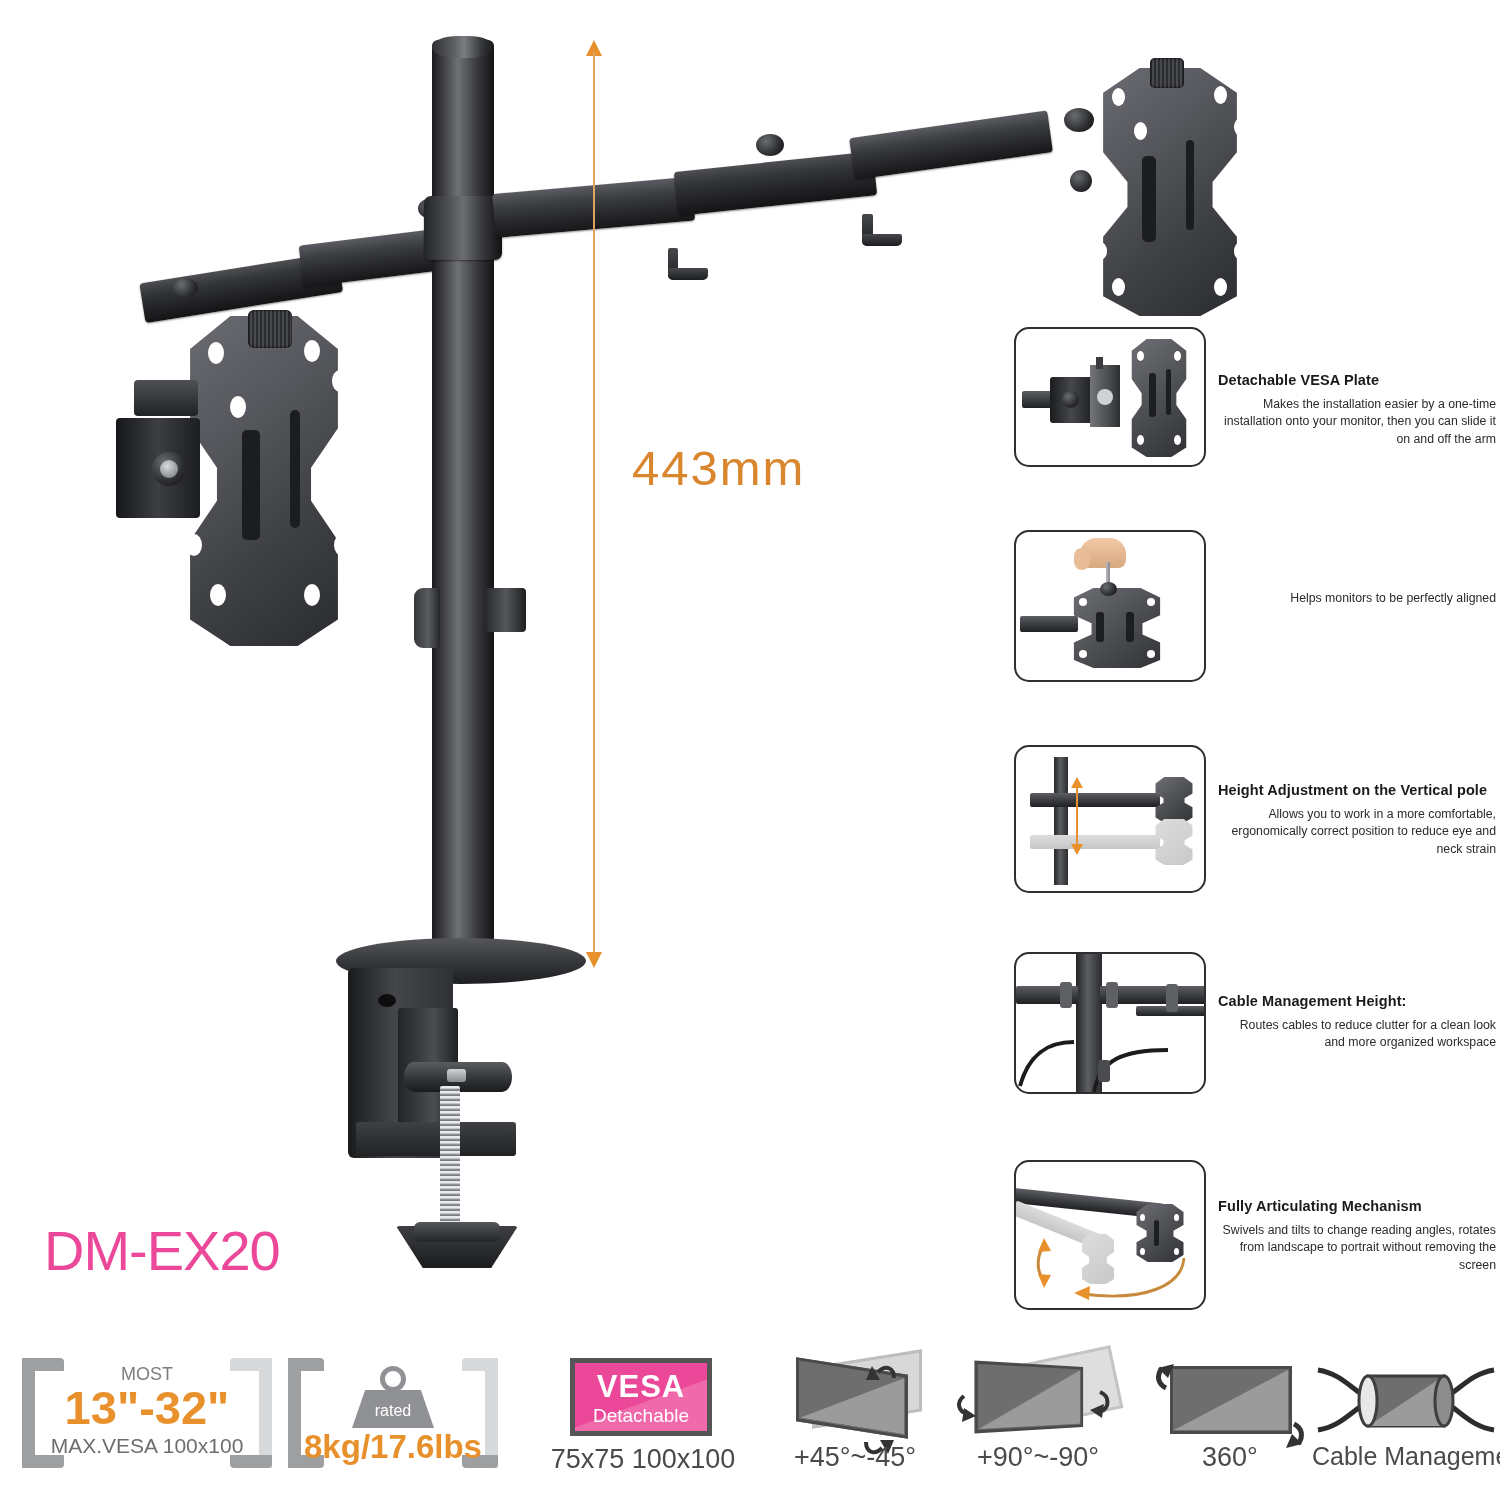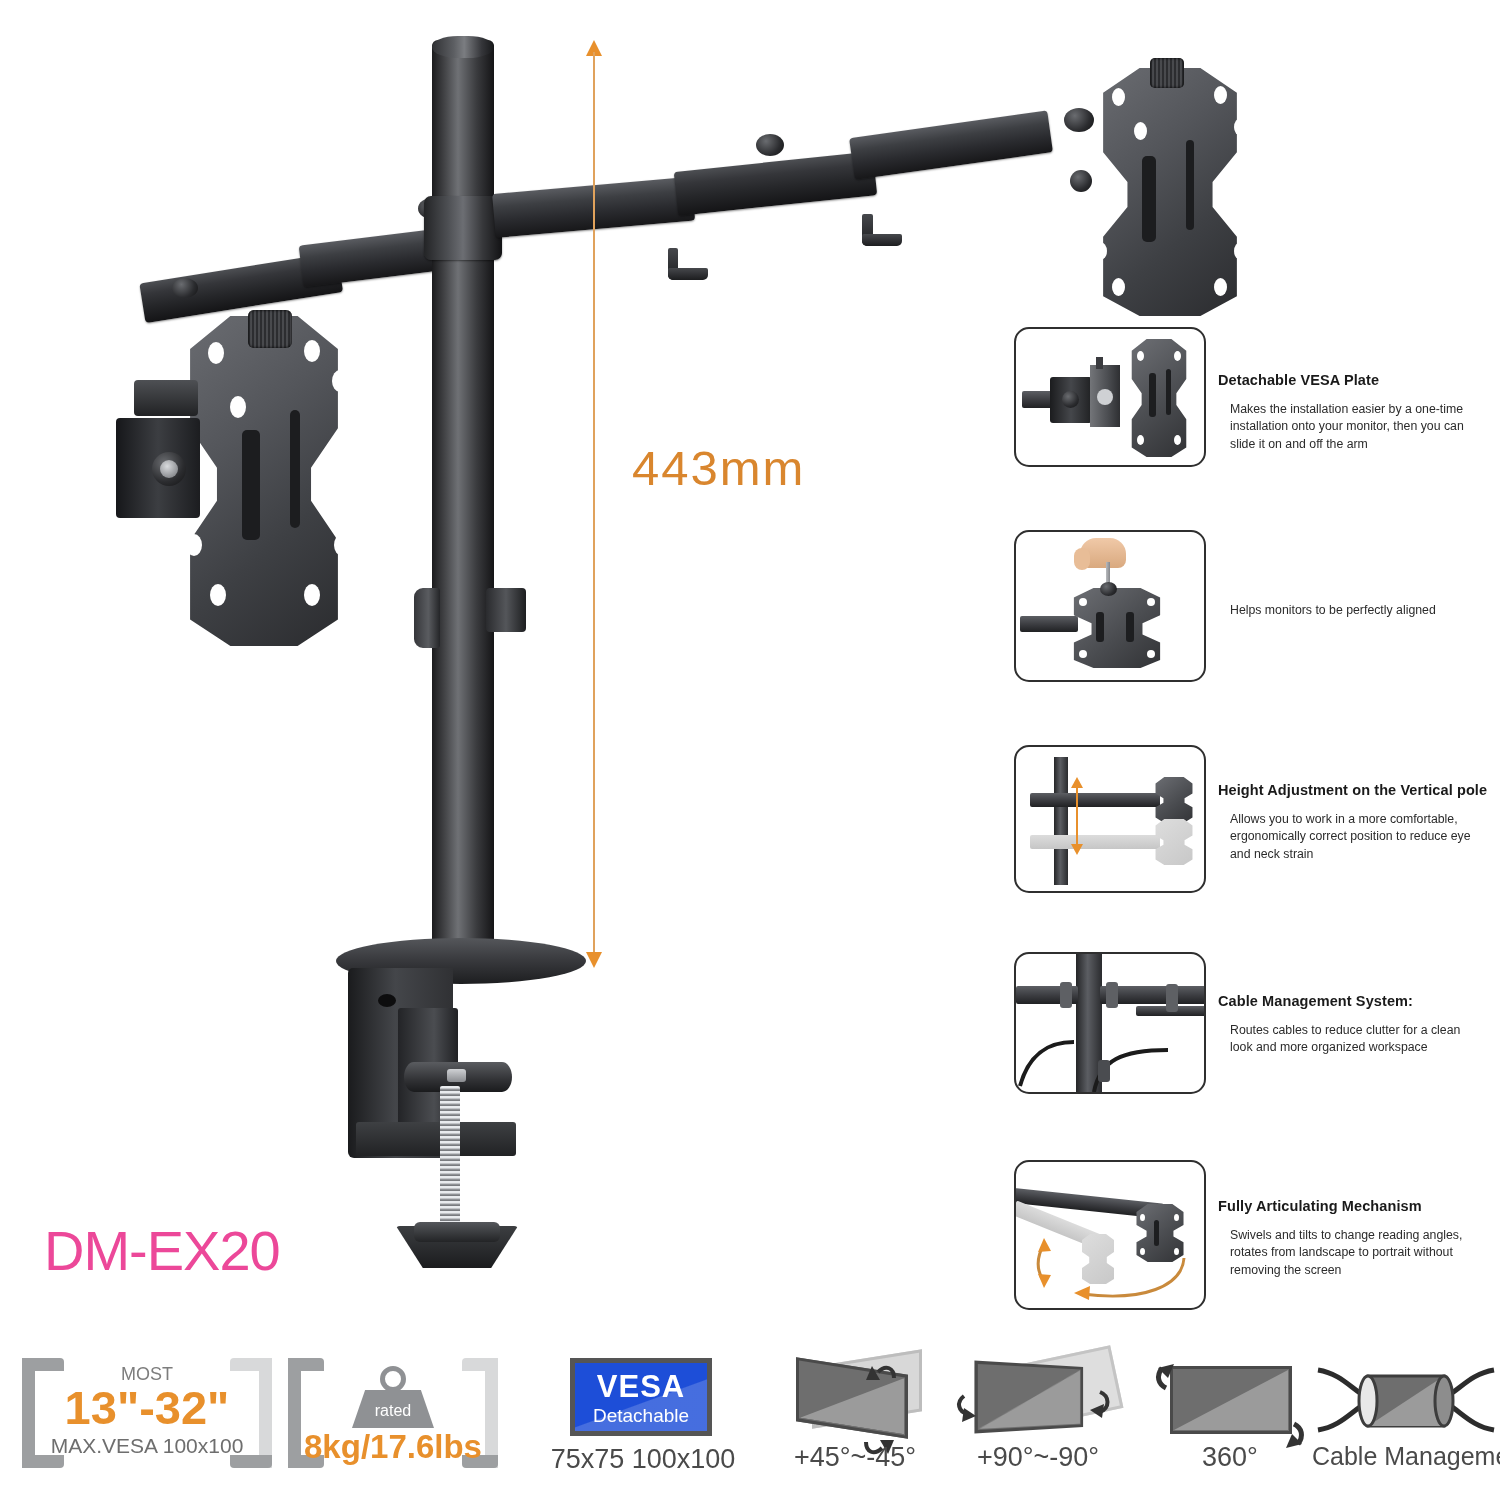--- a/index.html
+++ b/index.html
@@ -70,21 +70,21 @@
   .dim-head.dn{bottom:0;border-top:16px solid #e8902c;}
   #dimlabel{position:absolute;left:632px;top:440px;font-size:49px;color:#d9862e;letter-spacing:2px;}
 
   #model{position:absolute;left:44px;top:1218px;font-size:56px;color:#ec4899;letter-spacing:-1px;}
 
   
   .feat{position:absolute;left:1014px;width:192px;border:2px solid #2f2f2f;border-radius:15px;
         box-sizing:border-box;background:#fff;overflow:hidden;}
   .feat-txt{position:absolute;left:1218px;width:278px;}
   .feat-title{font-size:14.5px;font-weight:bold;color:#1a1a1a;letter-spacing:.1px;margin:0 0 7px;line-height:1.15;}
-  .feat-desc{font-size:12.3px;color:#2b2b2b;line-height:1.42;margin:12px;}
+  .feat-desc{font-size:12.3px;color:#2b2b2b;line-height:1.42;margin:0;text-align:right;}
 
   .mini-vesa{position:absolute;background:linear-gradient(140deg,#6e7075,#4a4c50 55%,#303134);}
   .mini-hole{position:absolute;border-radius:50%;background:#fff;}
   .mini-slot{position:absolute;border-radius:3px;background:#1d1e20;}
   .mini-pole{position:absolute;background:linear-gradient(to right,#242527,#5c5e63 45%,#2a2b2e);}
   .mini-arm{position:absolute;background:linear-gradient(to bottom,#5c5e63,#3a3b3f 55%,#202123);border-radius:2px;}
   .mini-arm.ghost{background:linear-gradient(to bottom,#dcdcdc,#c6c6c6);}
   .mini-vesa.ghost{background:linear-gradient(140deg,#dedede,#c7c7c7);}
   .oarrow{position:absolute;background:#e8902c;}
   .otri{position:absolute;width:0;height:0;border-left:6px solid transparent;border-right:6px solid transparent;}
@@ -254,21 +254,21 @@
     <div style="position:absolute;left:44px;top:28px;width:12px;height:26px;border-radius:3px;background:#5e6064;"></div>
     <div style="position:absolute;left:90px;top:28px;width:12px;height:26px;border-radius:3px;background:#5e6064;"></div>
     <div style="position:absolute;left:150px;top:30px;width:12px;height:28px;border-radius:3px;background:#5e6064;"></div>
     <svg style="position:absolute;left:0;top:40px;" width="192" height="100" viewBox="0 0 192 100">
       <path d="M4 92 C 14 56, 36 48, 58 48" stroke="#1b1b1b" stroke-width="4" fill="none"></path>
       <path d="M78 98 C 84 66, 106 56, 152 56" stroke="#1b1b1b" stroke-width="4" fill="none"></path>
     </svg>
     <div style="position:absolute;left:82px;top:106px;width:12px;height:22px;border-radius:3px;background:#4a4c50;"></div>
   </div>
   <div class="feat-txt" style="top:993px;">
-    <p class="feat-title">Cable Management System:</p>
+    <p class="feat-title">Cable Management Height:</p>
     <p class="feat-desc">Routes cables to reduce clutter for a clean look and more organized workspace</p>
   </div>
 
   <div class="feat" style="top:1160px;height:150px;">
     <div class="mini-arm" style="left:-2px;top:26px;width:150px;height:15px;transform:rotate(6deg);transform-origin:0 50%;"></div>
     <div class="mini-arm ghost" style="left:-2px;top:38px;width:104px;height:15px;transform:rotate(22deg);transform-origin:0 50%;"></div>
     <div class="mini-vesa ghost" style="left:62px;top:72px;width:40px;height:50px;
          clip-path:polygon(10% 12%,30% 0%,70% 0%,90% 12%,90% 36%,72% 46%,72% 58%,90% 68%,90% 90%,70% 100%,30% 100%,10% 90%,10% 68%,28% 58%,28% 46%,10% 36%);"></div>
     <div class="mini-vesa" style="left:116px;top:42px;width:56px;height:58px;
          clip-path:polygon(8% 14%,28% 0%,72% 0%,92% 14%,92% 36%,74% 46%,74% 56%,92% 66%,92% 88%,72% 100%,28% 100%,8% 88%,8% 66%,26% 56%,26% 46%,8% 36%);"></div>
@@ -312,21 +312,21 @@
       <div class="bk lt" style="left:197px;top:0;width:13px;height:110px;"></div>
       <div class="bk" style="left:174px;top:97px;width:36px;height:13px;border-radius:0 0 4px 4px;"></div>
       <div style="position:absolute;left:92px;top:8px;width:26px;height:26px;border:5px solid #8f9194;border-radius:50%;box-sizing:border-box;"></div>
       <div style="position:absolute;left:64px;top:32px;width:82px;height:38px;background:#8f9194;
            clip-path:polygon(16% 0%,84% 0%,100% 100%,0% 100%);"></div>
       <div class="spec-label" style="left:64px;top:44px;width:82px;font-size:16px;color:#fff;">rated</div>
       <div class="spec-label orange" style="left:0;top:70px;width:210px;font-size:33px;">8kg/17.6lbs</div>
     </div>
 
     <div style="position:absolute;left:528px;top:18px;width:230px;height:120px;">
-      <div style="position:absolute;left:42px;top:0;width:142px;height:78px;background:#1d4ed8;border:5px solid #555;box-sizing:border-box;">
+      <div style="position:absolute;left:42px;top:0;width:142px;height:78px;background:#ec4899;border:5px solid #555;box-sizing:border-box;">
         <div style="position:absolute;left:0;top:0;width:100%;height:100%;background:linear-gradient(160deg,rgba(255,255,255,0) 55%,rgba(255,255,255,.18) 56%);"></div>
         <div class="spec-label" style="left:0;top:6px;width:132px;font-size:31px;color:#fff;font-weight:bold;letter-spacing:1px;">VESA</div>
         <div class="spec-label" style="left:0;top:42px;width:132px;font-size:19px;color:#fff;">Detachable</div>
       </div>
       <div class="spec-label" style="left:0;top:86px;width:230px;font-size:27px;color:#4a4a4a;">75x75 100x100</div>
     </div>
 
     <div style="position:absolute;left:760px;top:18px;width:190px;height:120px;">
       <div class="mon-dark" style="left:52px;top:0px;width:110px;height:62px;background:#d8d8d8;border-color:#bdbdbd;transform:skewY(-9deg);"></div>
       <div class="mon-dark" style="left:36px;top:8px;width:112px;height:64px;transform:skewY(9deg);"></div>

